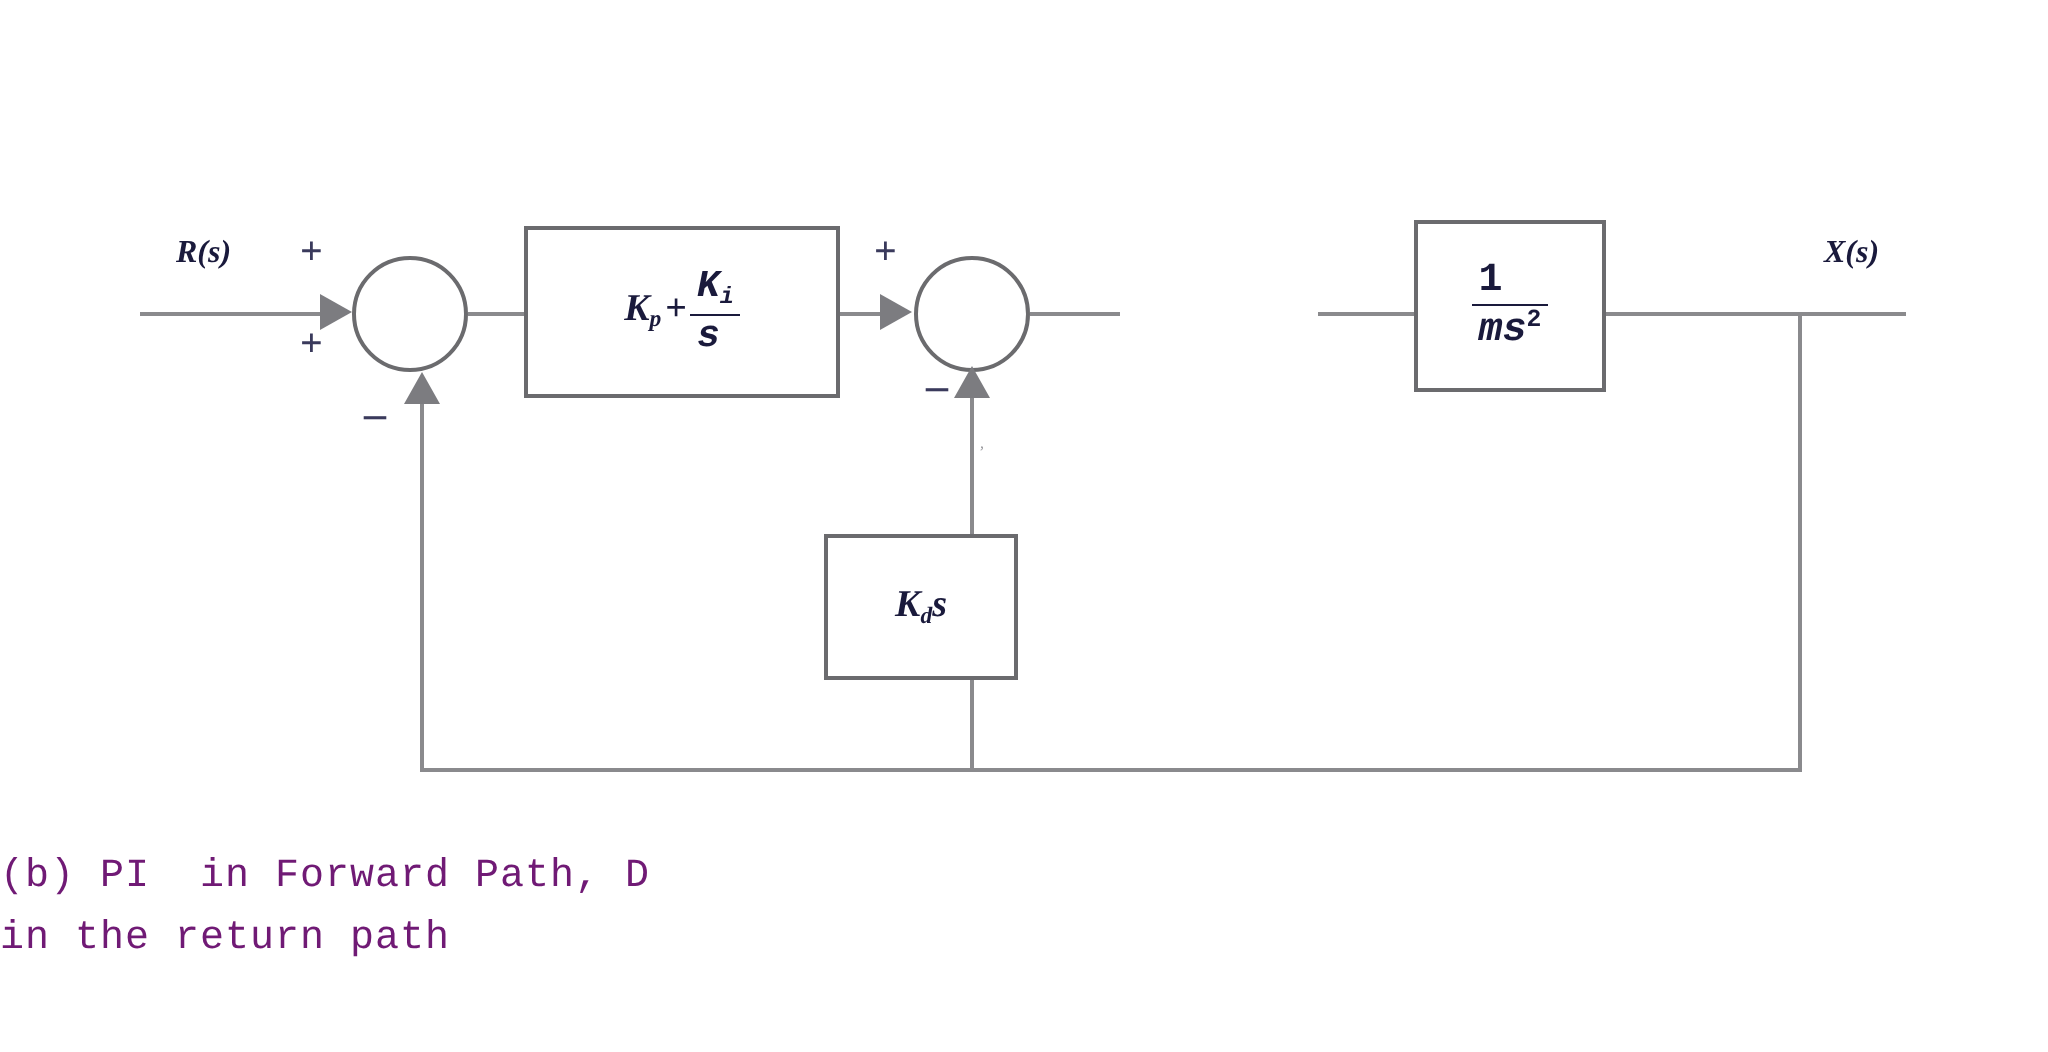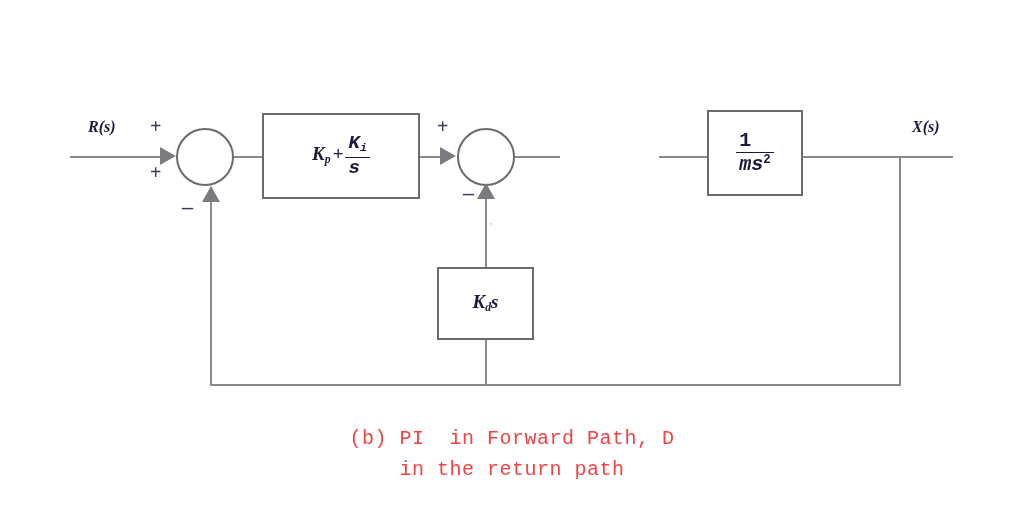--- a/index.html
+++ b/index.html
@@ -113,22 +113,21 @@
     padding: 1px 3px 0 3px;
     font-style: italic;
   }
   .frac.big { font-size: 20px; }
   .frac.big .num { font-style: normal; font-weight: bold; }
 
   .caption {
     position: absolute;
     font-family: "Liberation Mono", monospace;
     font-size: 20px;
-    color: #ef4444;
-    text-align: center;
+    color: #701a75;
     line-height: 1.55;
     white-space: pre;
     letter-spacing: 0.5px;
   }
 
   .speck {
     position: absolute;
     font-family: "Liberation Serif", serif;
     font-size: 8px;
     color: #9a9a9e;
@@ -186,21 +185,21 @@
   <div class="wire h" style="left:803px; top:156px; width:155px;"></div>
   <div class="sig" style="left:912px; top:118px;">X(s)</div>
 
   <div class="wire v" style="left:899px; top:156px; height:230px;"></div>
   <div class="wire h" style="left:210px; top:384px; width:691px;"></div>
   <div class="wire v" style="left:210px; top:200px; height:186px;"></div>
   <div class="arrow-u" style="left:202px; top:186px;"></div>
 
   <div class="wire v" style="left:485px; top:340px; height:46px;"></div>
 
-  <div class="blk" style="left:437px; top:267px; width:97px; height:73px;">
+  <div class="blk" style="left:412px; top:267px; width:97px; height:73px;">
     <span class="formula"><span>K</span><sub>d</sub><span>s</span></span>
   </div>
 
   <div class="wire v" style="left:485px; top:196px; height:71px;"></div>
   <div class="arrow-u" style="left:477px; top:183px;"></div>
 
   <div class="speck" style="left:490px; top:217px;">,</div>
 
   <div class="caption" style="left:0px; top:423px; width:1024px;"><span>(b) PI  in Forward Path, D</span>
 <span>in the return path</span></div>

